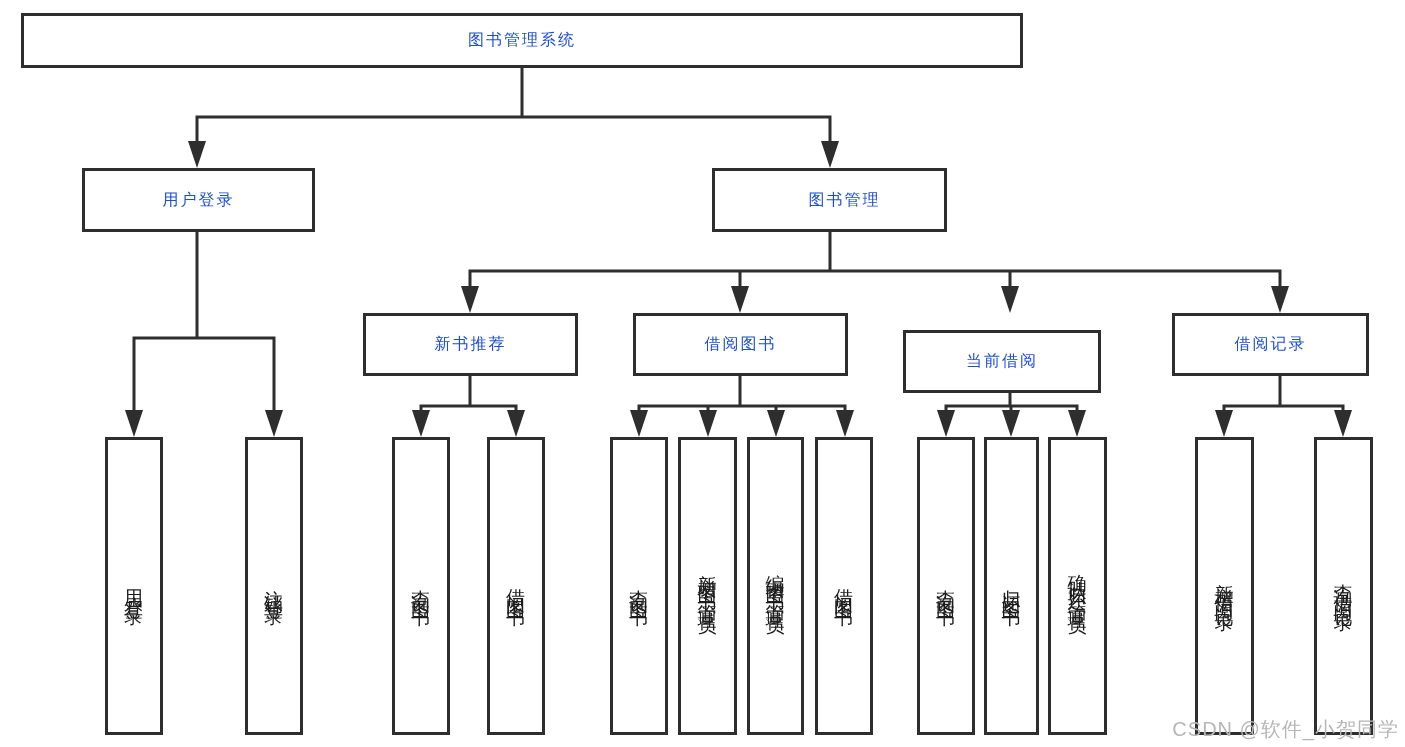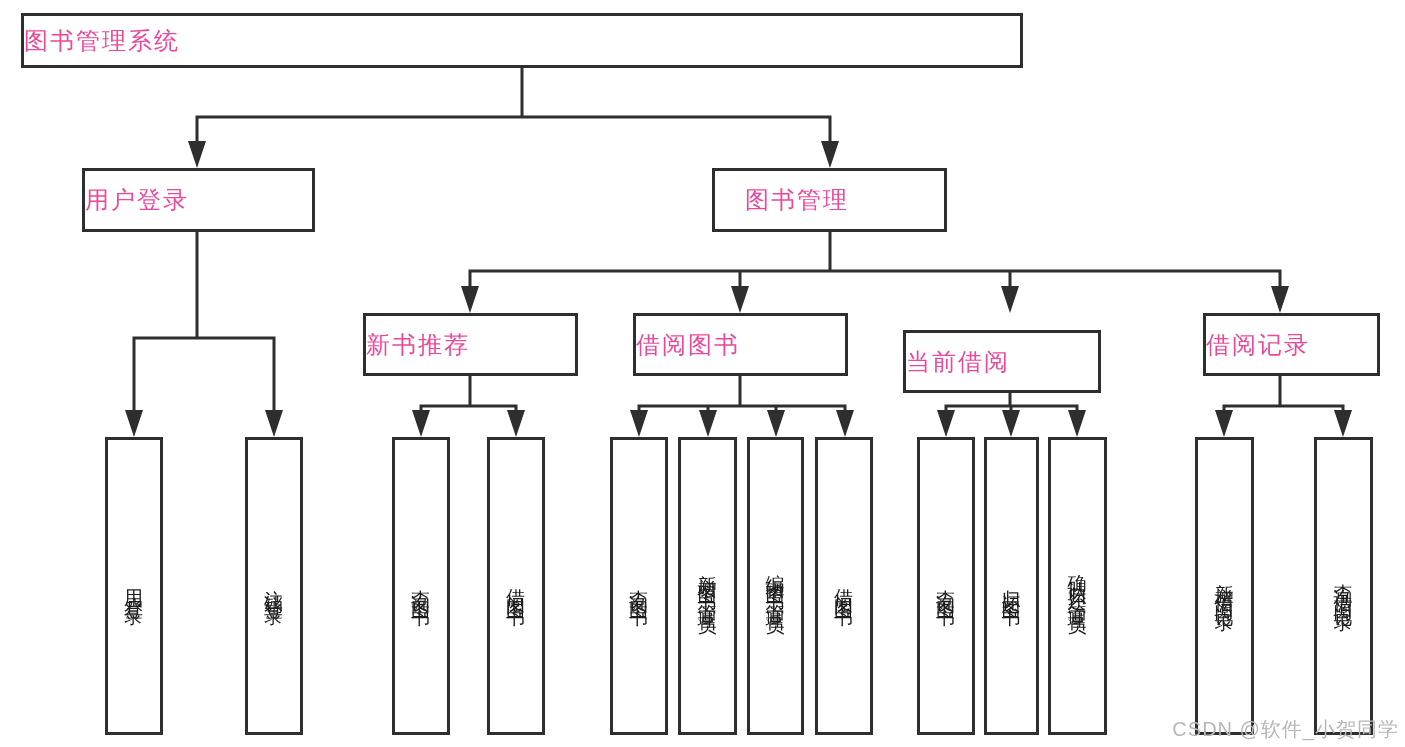--- a/index.html
+++ b/index.html
@@ -7,22 +7,22 @@
     position:relative;
     width:1405px;height:747px;
     background:#ffffff;
     font-family:"Liberation Sans", sans-serif;
     overflow:hidden;
   }
   #connectors{position:absolute;left:0;top:0;z-index:1;}
   .hnode{
     position:absolute;box-sizing:border-box;z-index:2;
     border:3px solid #2e2e2e;background:#ffffff;
-    display:flex;align-items:center;justify-content:flex-start;
-    font-size:24px;color:#ec4899;letter-spacing:2px;white-space:nowrap;
+    display:flex;align-items:center;justify-content:center;
+    font-size:16px;color:#1d4ed8;letter-spacing:2px;white-space:nowrap;
   }
   .vnode{
     position:absolute;box-sizing:border-box;z-index:2;
     top:437px;height:298px;
     border:3px solid #2e2e2e;background:#ffffff;
     display:flex;align-items:center;justify-content:center;
     writing-mode:vertical-rl;text-orientation:upright;
     font-size:19px;color:#1c1c1c;letter-spacing:6px;line-height:1;
   }
   .watermark{
@@ -88,21 +88,21 @@
 
   <div class="hnode" style="left:363px;top:313px;width:215px;height:63px;">
     <span>新书推荐</span>
   </div>
   <div class="hnode" style="left:633px;top:313px;width:215px;height:63px;">
     <span>借阅图书</span>
   </div>
   <div class="hnode" style="left:903px;top:330px;width:198px;height:63px;">
     <span>当前借阅</span>
   </div>
-  <div class="hnode" style="left:1172px;top:313px;width:177px;height:63px;margin-left:31px;">
+  <div class="hnode" style="left:1172px;top:313px;width:197px;height:63px;">
     <span>借阅记录</span>
   </div>
 
   <div class="vnode" style="left:105px;width:58px;">
     <span>用户登录</span>
   </div>
   <div class="vnode" style="left:245px;width:58px;">
     <span>注销登录</span>
   </div>
 

